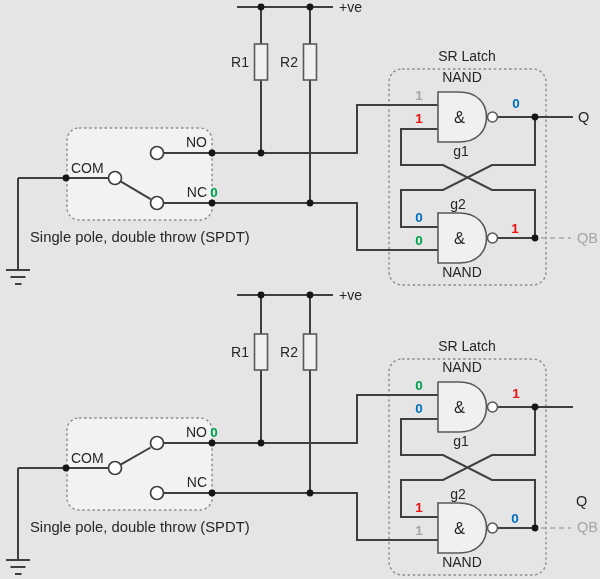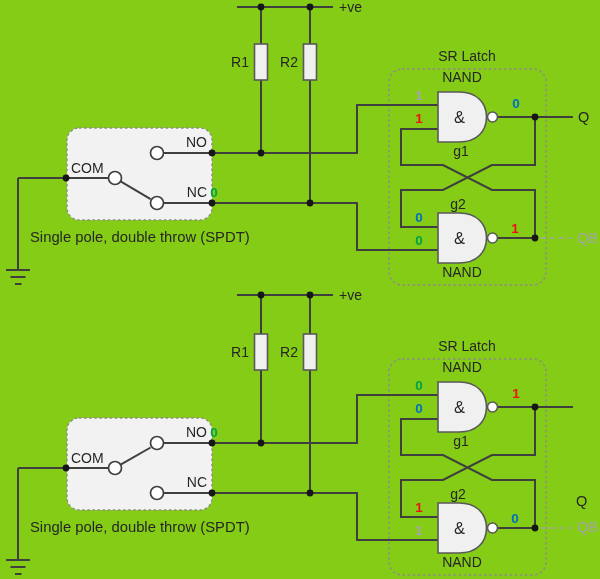--- a/index.html
+++ b/index.html
@@ -1,16 +1,16 @@
 <!DOCTYPE html>
 <html><head>
 <meta charset="utf-8">
 <style>
   html,body{margin:0;padding:0;background:#fff;}
-  .stage{position:relative;width:600px;height:579px;background:#84cc16;overflow:hidden;
+  .stage{position:relative;width:600px;height:579px;background:#e5e5e5;overflow:hidden;
          font-family:"Liberation Sans","DejaVu Sans",sans-serif;}
   svg{display:block;}
   svg text{font-family:"Liberation Sans","DejaVu Sans",sans-serif;}
   .lbl{fill:#262626;font-size:14px;}
   .cap{fill:#262626;font-size:14.8px;}
   .qlbl{font-size:14.5px;}
   .mid{text-anchor:middle;}
   .end{text-anchor:end;}
   .sig{font-size:13.5px;font-weight:bold;text-anchor:middle;}
   .amp{fill:#262626;font-size:16.5px;text-anchor:middle;}

